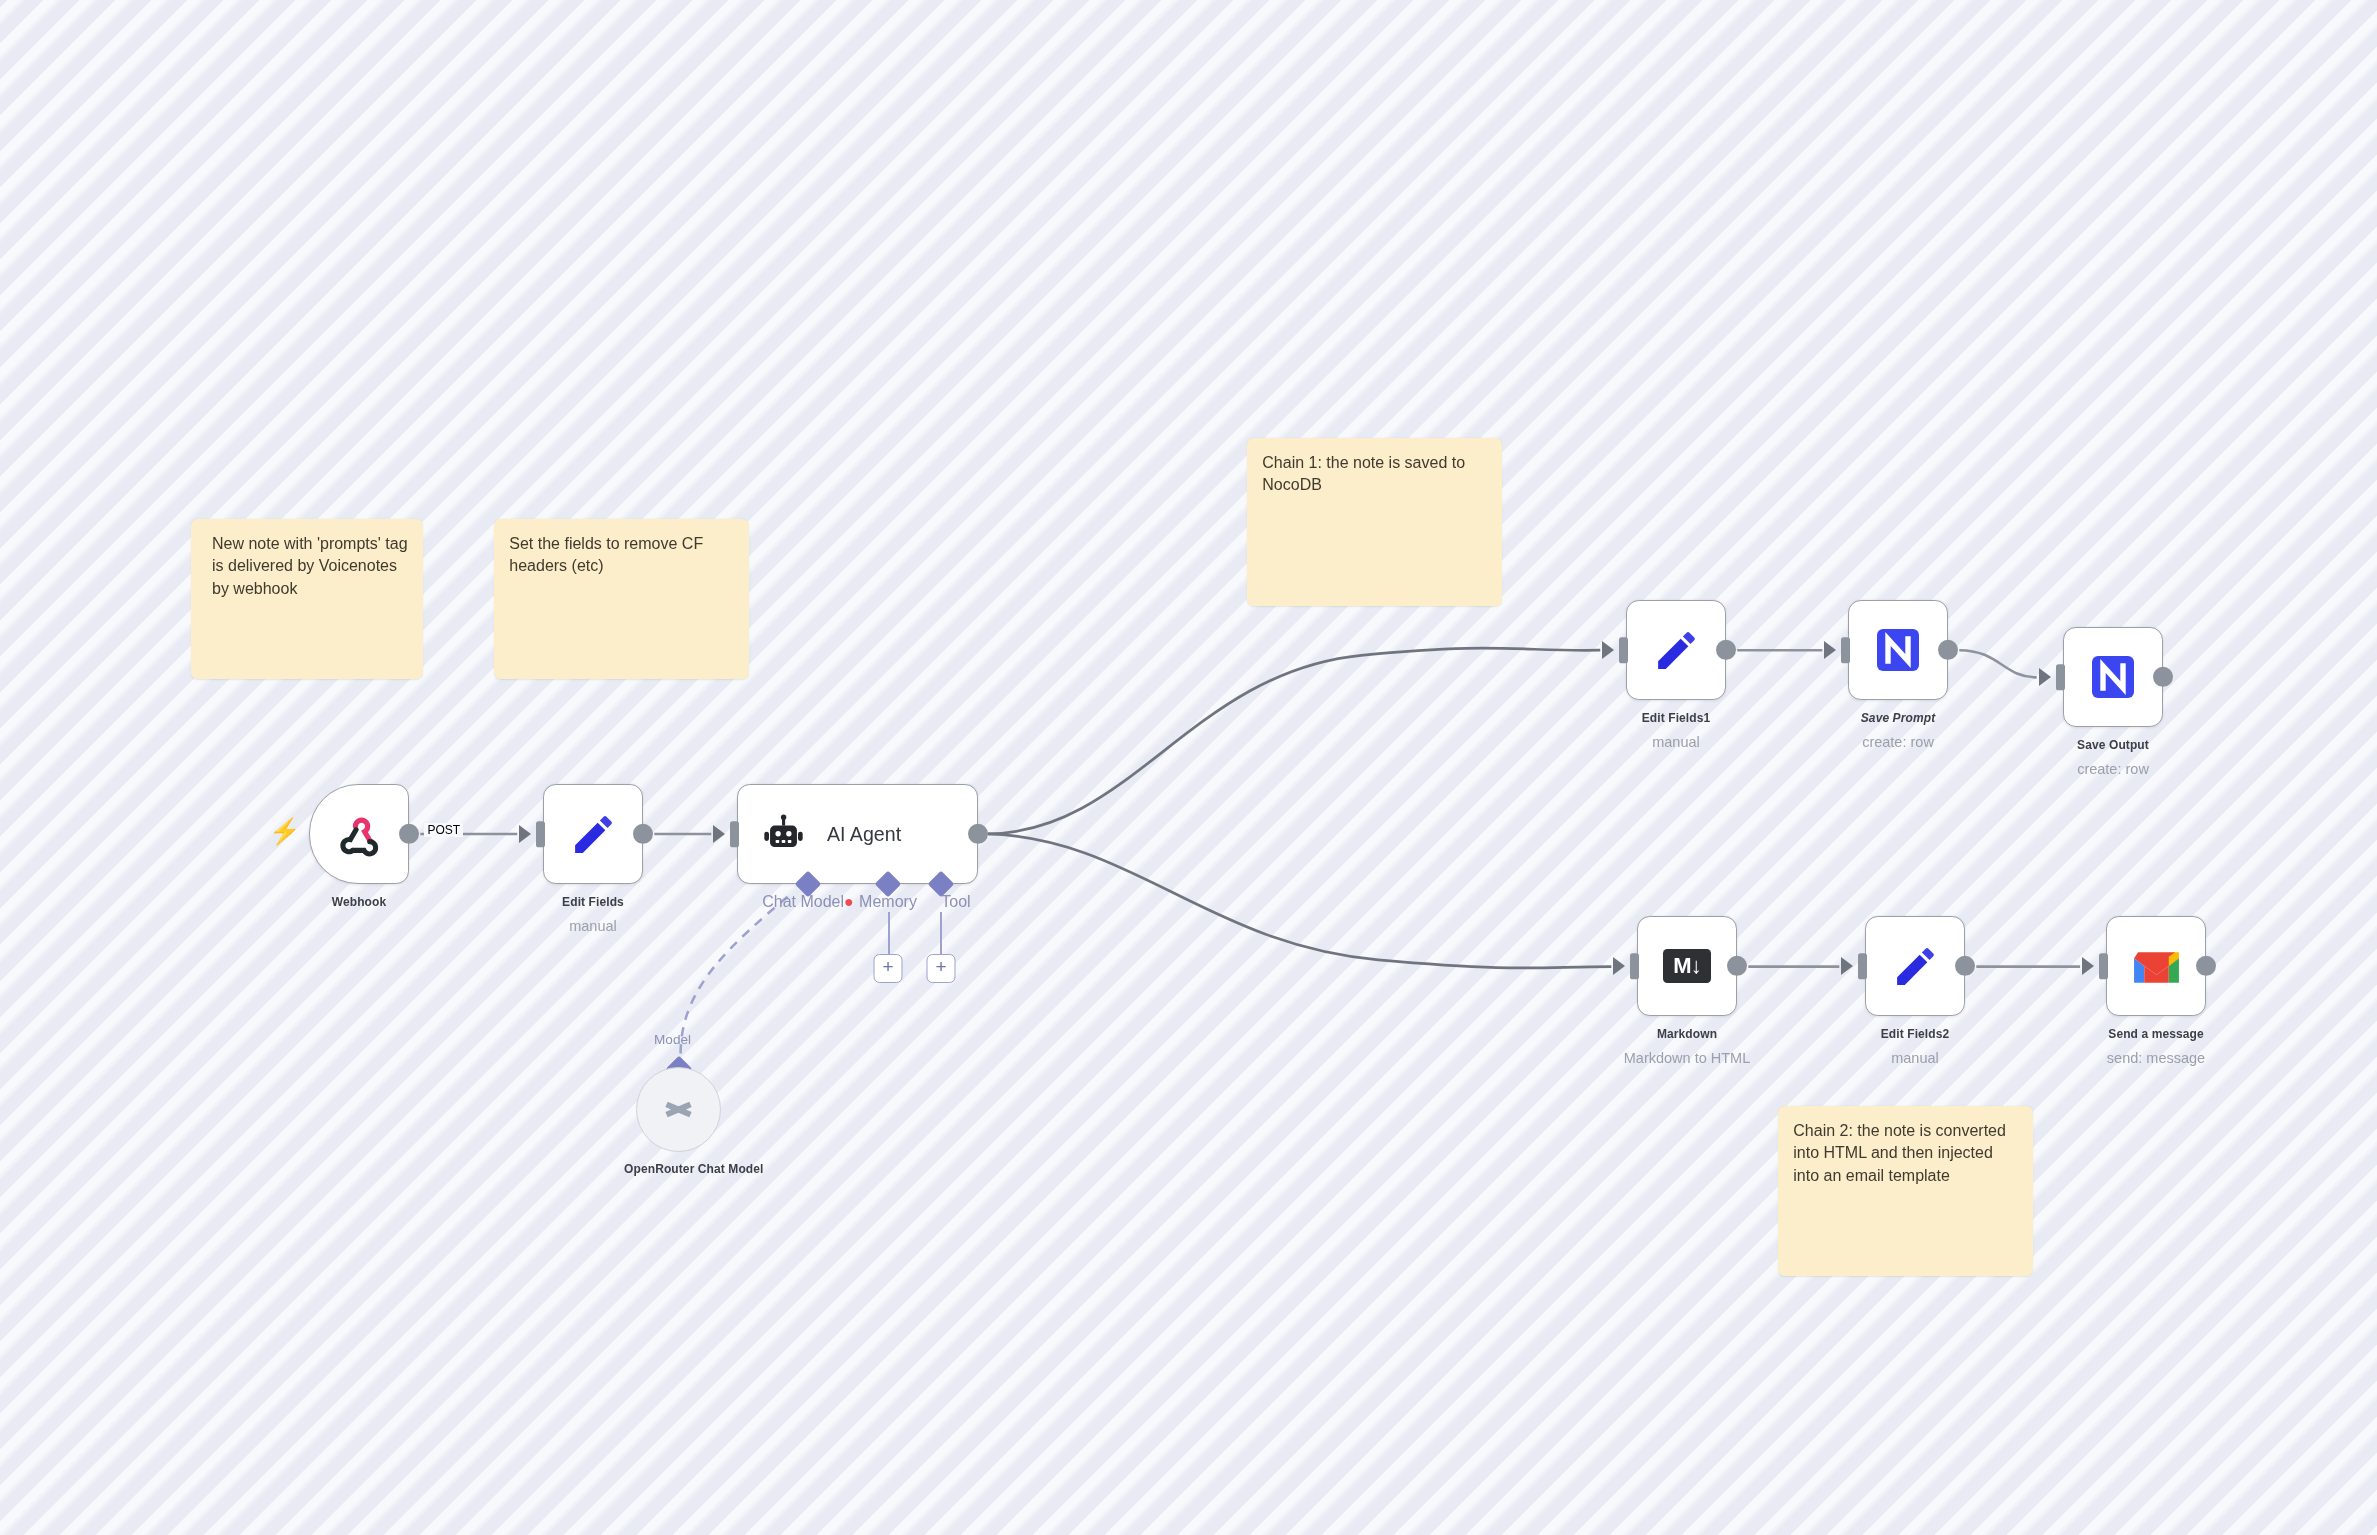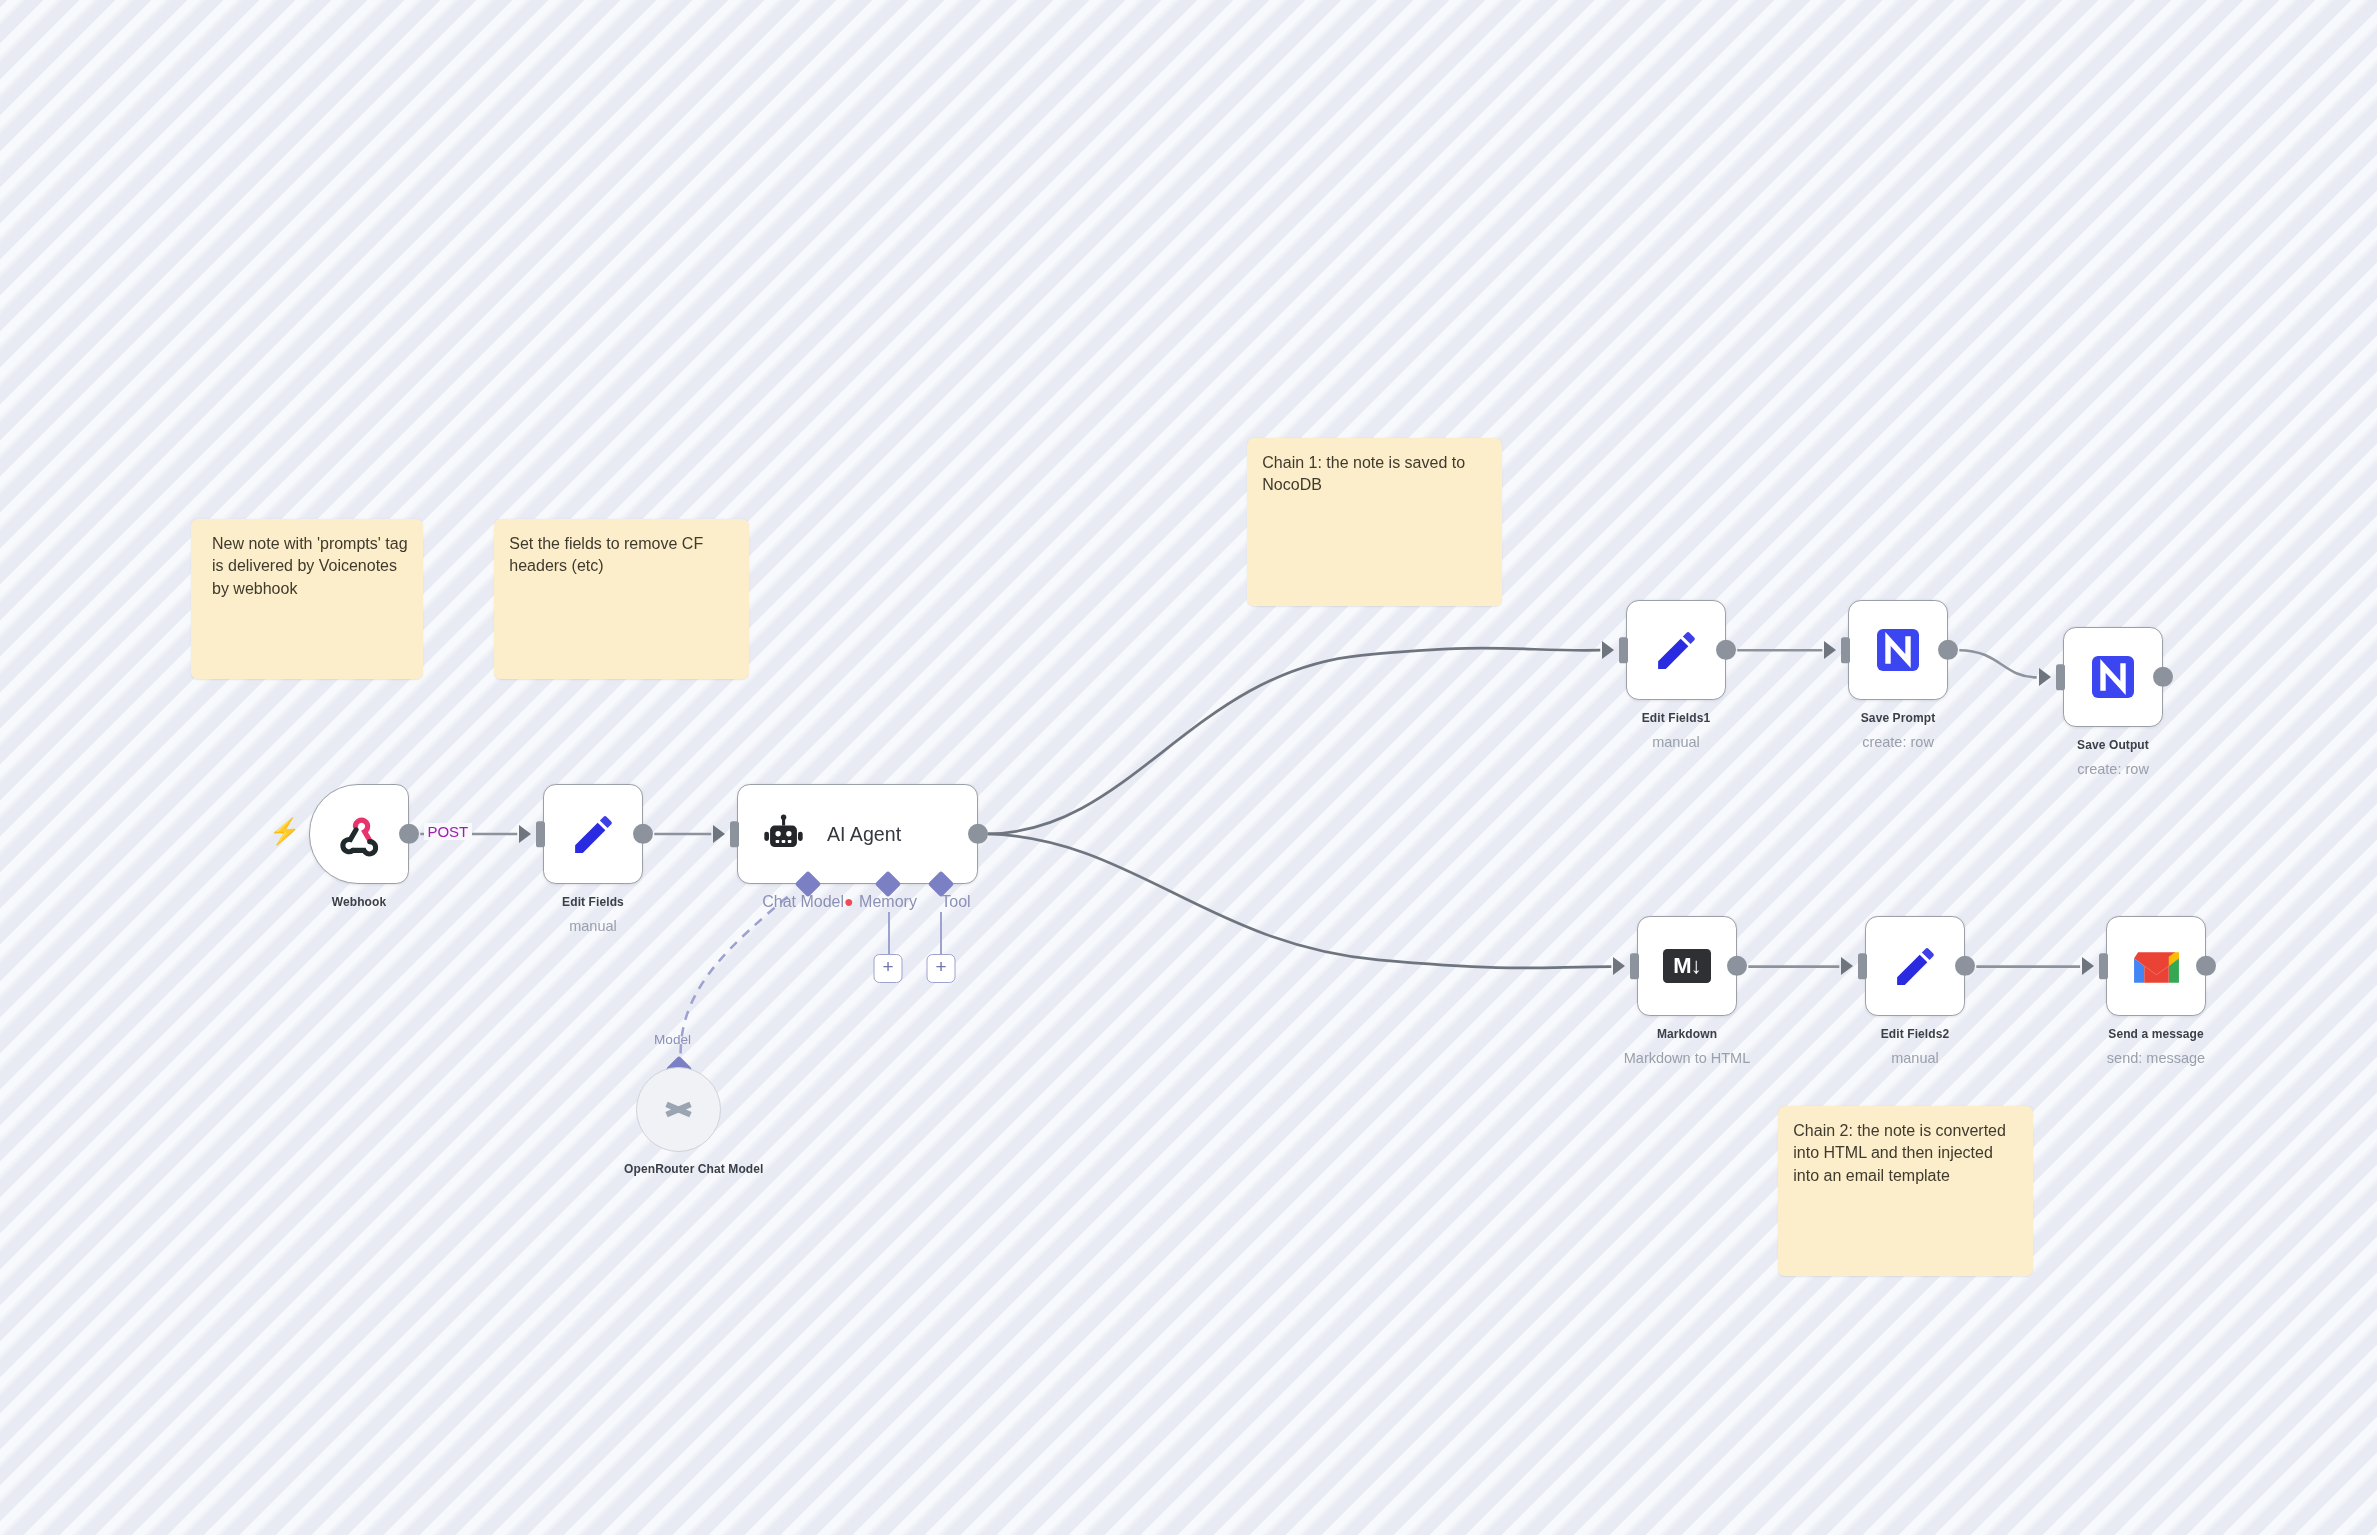--- a/index.html
+++ b/index.html
@@ -243,21 +243,21 @@
     <div class="node-box trigger" style="width:100px; height:100px;">
       <svg class="icon-svg" width="49" height="49" viewBox="0 0 48 48">
         <path d="M20 16 a6 6 0 1 1 9 5.2 l5.5 9.4" stroke="#e8336d" stroke-width="5" fill="none" stroke-linecap="round"></path>
         <path d="M34 31 a6 6 0 1 1 -5.6 8.6 l-11 0" stroke="#20292c" stroke-width="5" fill="none" stroke-linecap="round"></path>
         <path d="M17.4 39.6 a6 6 0 1 1 -2.4 -10.6 l5.6 -9.6" stroke="#20292c" stroke-width="5" fill="none" stroke-linecap="round"></path>
       </svg>
       <div class="port-out"></div>
     </div>
     <div class="node-label" style="top:111px;">Webhook</div>
   </div>
-  <div style="position:absolute; left:424px; top:823px; font-size:15px; color:#a21caf; background:#f8f9fc; padding:0 3.4px;">POST</div>
+  <div style="position:absolute; left:424px; top:823px; font-size:12px; color:#000000; background:#f8f9fc; padding:0 3.4px;">POST</div>
 
   <div class="node" style="left:543px; top:784px;">
     <div class="node-box" style="width:100px; height:100px;">
       <div class="arrow-in"></div>
       <div class="port-in"></div>
       <svg class="icon-svg" width="49" height="49" viewBox="0 0 24 24">
         <path d="M3 17.25V21h3.75L17.8 9.94l-3.75-3.75L3 17.25z" fill="#2a2ae0"></path>
         <path d="M20.7 7.04a1 1 0 0 0 0-1.41l-2.34-2.34a1 1 0 0 0-1.41 0l-1.83 1.83 3.75 3.75 1.83-1.83z" fill="#3f3fe8"></path>
       </svg>
       <div class="port-out"></div>
@@ -331,21 +331,21 @@
   <div class="node" style="left:1848px; top:600px;">
     <div class="node-box" style="width:100px; height:100px;">
       <div class="arrow-in"></div>
       <div class="port-in"></div>
       <svg class="icon-svg" width="48" height="48" viewBox="0 0 48 48">
         <rect x="3" y="3" width="42" height="42" rx="6" fill="#3b46f1"></rect>
         <path d="M14 35 V13 L34 35 V13" stroke="#ffffff" stroke-width="5.4" fill="none" stroke-linecap="square"></path>
       </svg>
       <div class="port-out"></div>
     </div>
-    <div class="node-label" style="top:111px;">Save Prompt</div>
+    <div class="node-label" style="top:111px;font-style:italic;">Save Prompt</div>
     <div class="node-sub" style="top:134px;">create: row</div>
   </div>
 
   <div class="node" style="left:2063px; top:627px;">
     <div class="node-box" style="width:100px; height:100px;">
       <div class="arrow-in"></div>
       <div class="port-in"></div>
       <svg class="icon-svg" width="48" height="48" viewBox="0 0 48 48">
         <rect x="3" y="3" width="42" height="42" rx="6" fill="#3b46f1"></rect>
         <path d="M14 35 V13 L34 35 V13" stroke="#ffffff" stroke-width="5.4" fill="none" stroke-linecap="square"></path>

